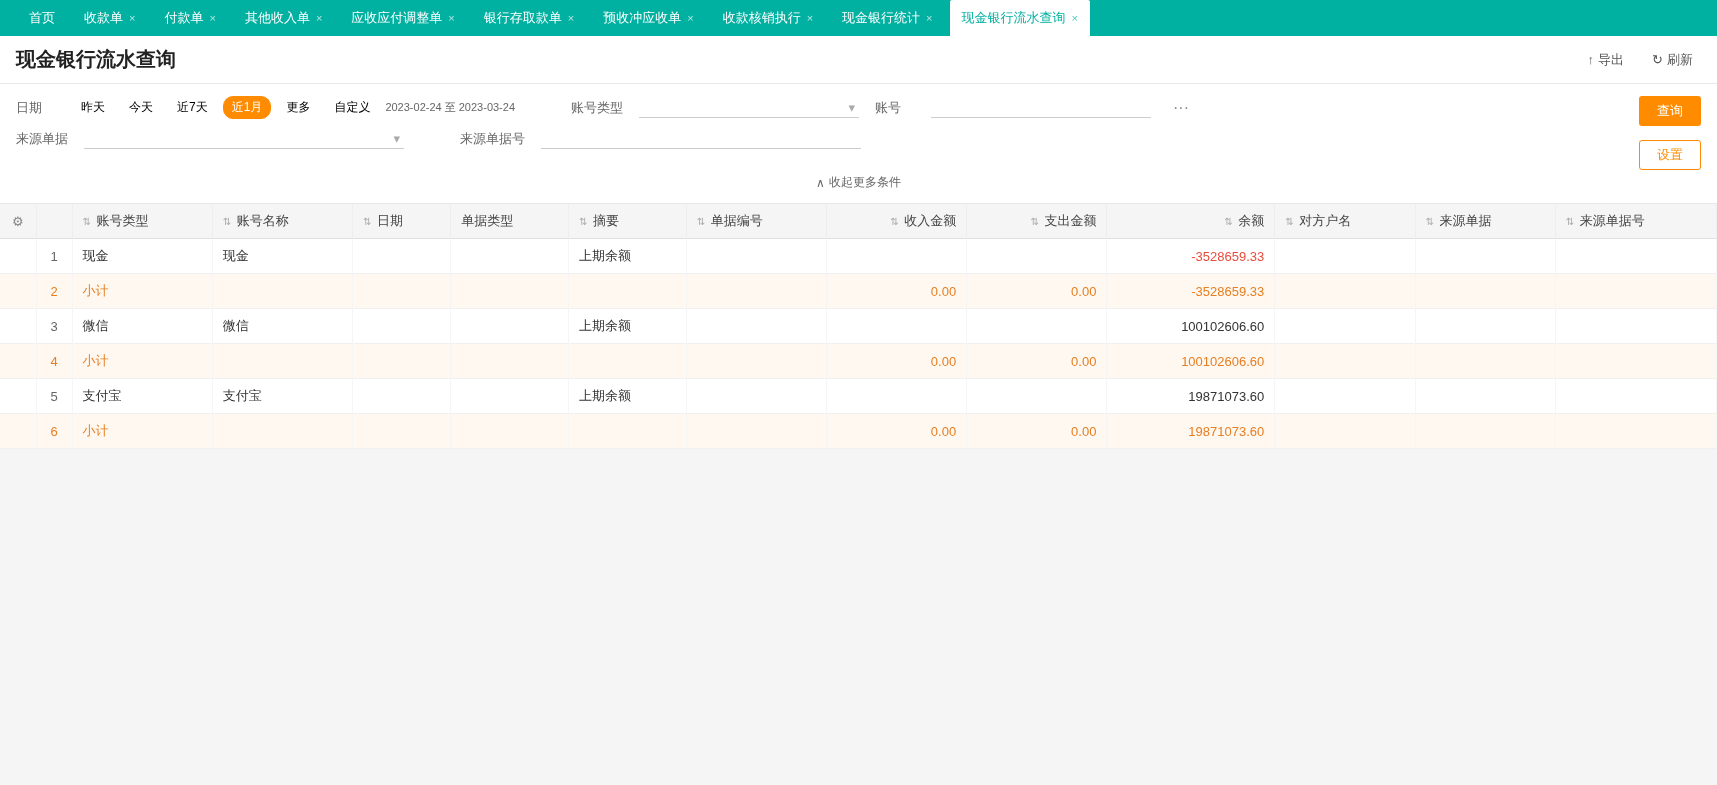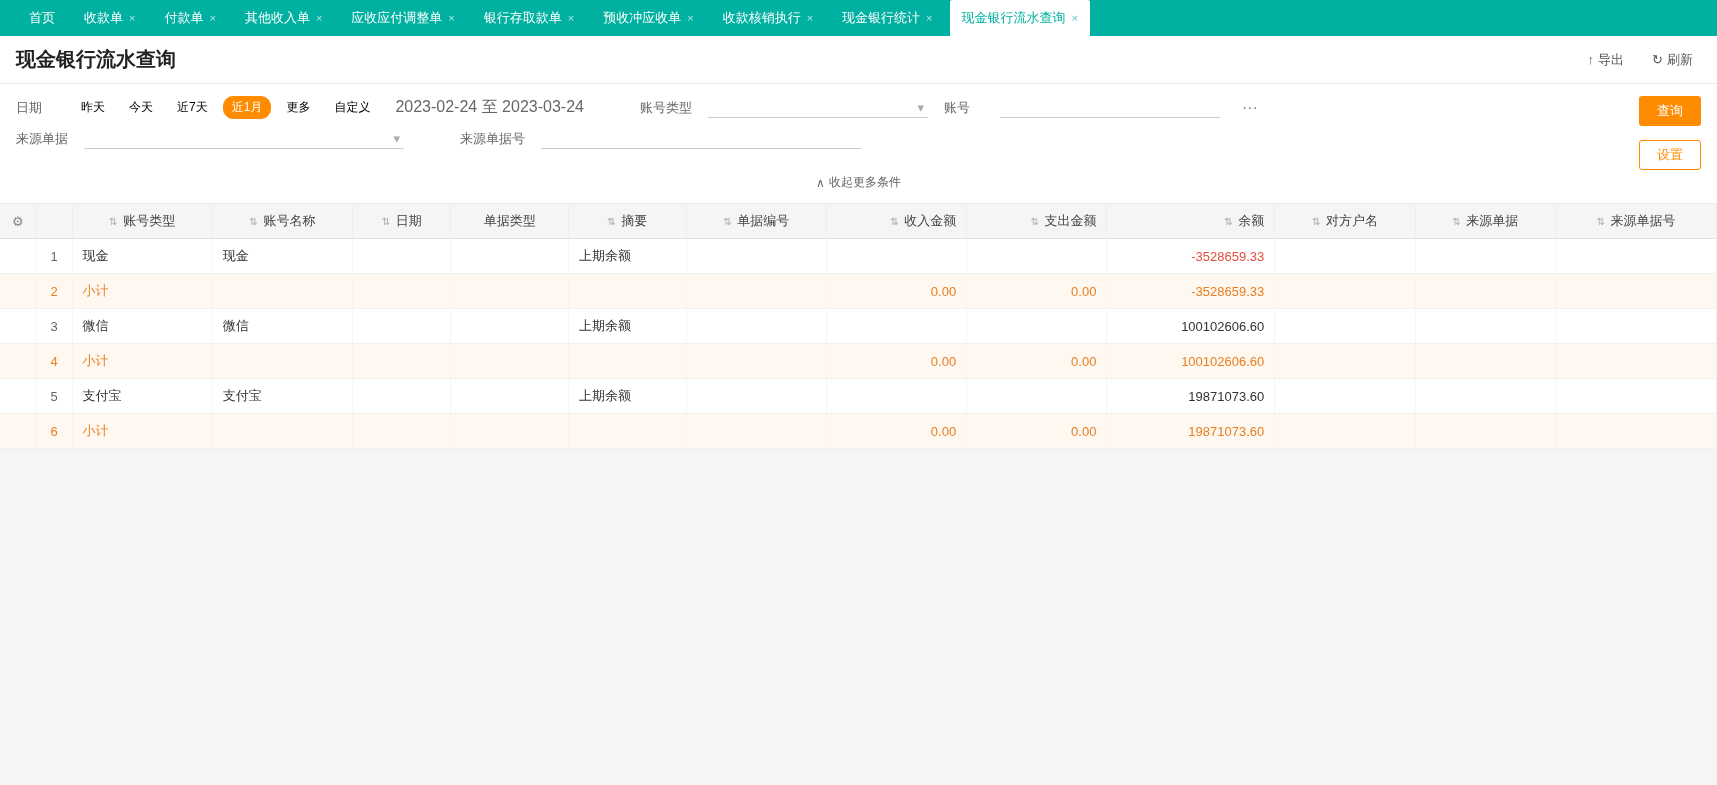--- a/index.html
+++ b/index.html
@@ -109,22 +109,22 @@
       color: #000000;
       border: 1px solid transparent;
     }
     .date-btn.active {
       background: #ff8c00;
       color: #fff;
       border-color: #ff8c00;
     }
     .date-range {
       color: #666;
-      font-size: 16px;
-      margin-left: 10px;
+      font-size: 11px;
+      margin-left: 0;
     }
     .filter-select {
       display: flex;
       align-items: center;
       gap: 4px;
       border-bottom: 1px solid #ccc;
       padding: 2px 4px;
       min-width: 200px;
       cursor: pointer;
     }
@@ -188,21 +188,21 @@
       width: 100%;
       border-collapse: collapse;
       font-size: 13px;
     }
     thead tr {
       background: #f5f5f5;
       border-bottom: 1px solid #e0e0e0;
     }
     thead th {
       padding: 8px 10px;
-      text-align: center;
+      text-align: left;
       font-weight: normal;
       color: #444;
       white-space: nowrap;
       border-right: 1px solid #eee;
       cursor: pointer;
       user-select: none;
     }
     thead th .sort-arrows { color: #aaa; font-size: 10px; margin-right: 2px; }
     tbody tr { border-bottom: 1px solid #f0f0f0; }
     tbody td {

